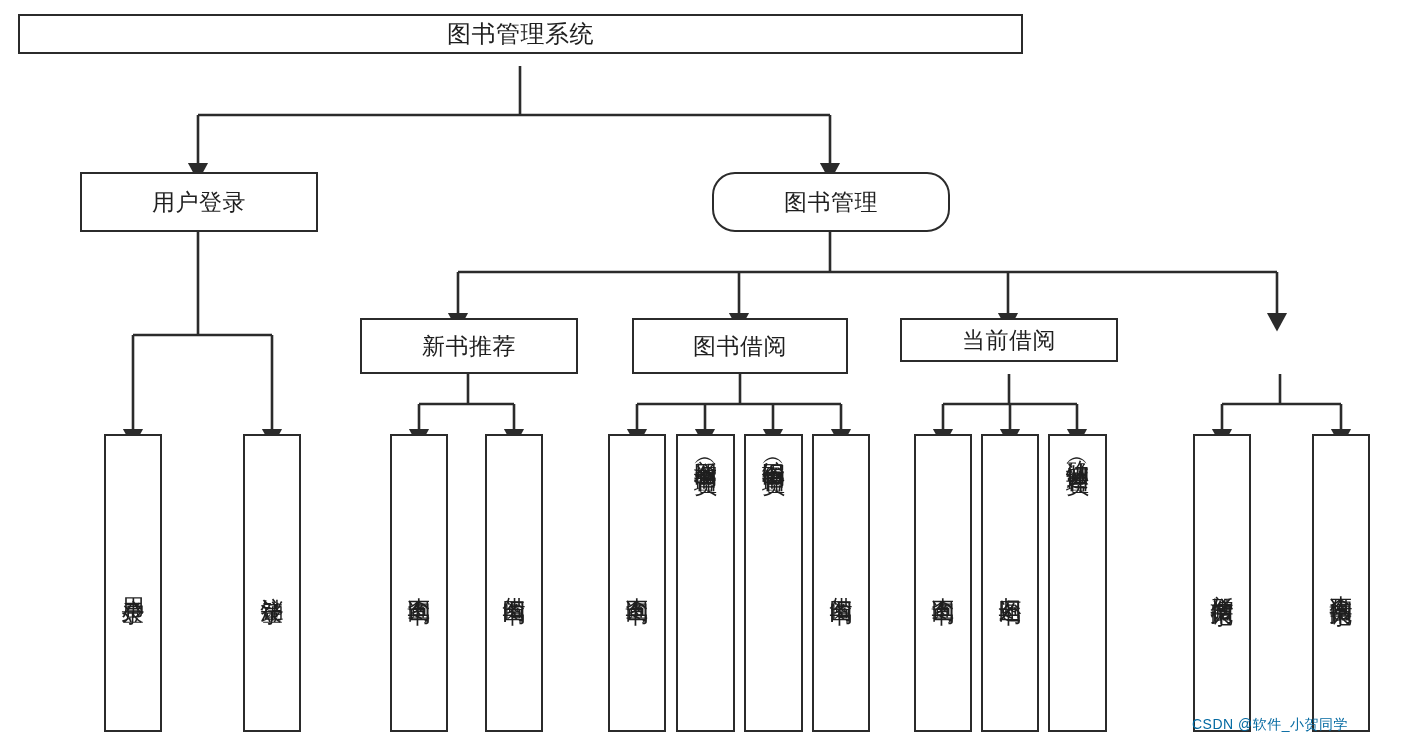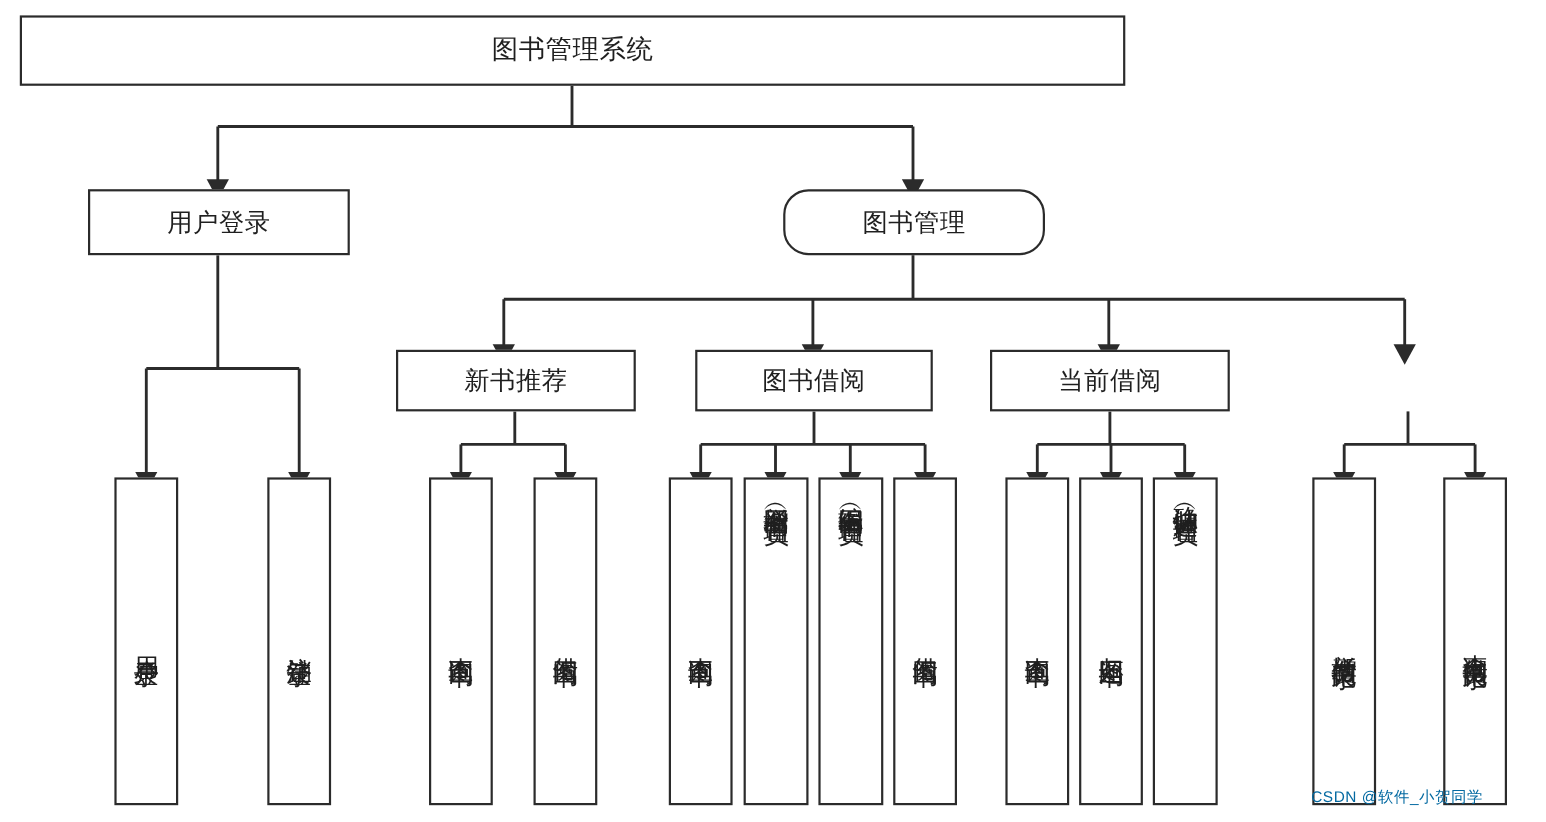--- a/index.html
+++ b/index.html
@@ -125,38 +125,38 @@
       <path d="M1010,404 L1010,432" marker-end="url(#arrow)"></path>
       <path d="M1077,404 L1077,432" marker-end="url(#arrow)"></path>
 
       <path d="M1280,374 L1280,404"></path>
       <path d="M1222,404 L1341,404"></path>
       <path d="M1222,404 L1222,432" marker-end="url(#arrow)"></path>
       <path d="M1341,404 L1341,432" marker-end="url(#arrow)"></path>
     </g>
   </svg>
 
-  <div class="node horiz root" style="left:18px; top:14px; width:1005px; height:64px;">
+  <div class="node horiz root" style="left:18px; top:14px; width:1005px; height:40px;">
     <span class="label">图书管理系统</span>
   </div>
 
   <div class="node horiz" style="left:80px; top:172px; width:238px; height:60px;">
     <span class="label">用户登录</span>
   </div>
   <div class="node horiz" style="left:712px; top:172px; width:238px; height:60px;border-radius:23px;">
     <span class="label">图书管理</span>
   </div>
 
   <div class="node horiz" style="left:360px; top:318px; width:218px; height:56px;">
     <span class="label">新书推荐</span>
   </div>
   <div class="node horiz" style="left:632px; top:318px; width:216px; height:56px;">
     <span class="label">图书借阅</span>
   </div>
-  <div class="node horiz" style="left:900px; top:318px; width:218px; height:56px;">
+  <div class="node horiz" style="left:900px; top:318px; width:218px; height:44px;">
     <span class="label">当前借阅</span>
   </div>
 
   <div class="node vert centered" style="left:104px; top:434px; width:58px; height:298px;">
     <span class="label">用户登录</span>
   </div>
   <div class="node vert centered" style="left:243px; top:434px; width:58px; height:298px;">
     <span class="label">注销登录</span>
   </div>
 

